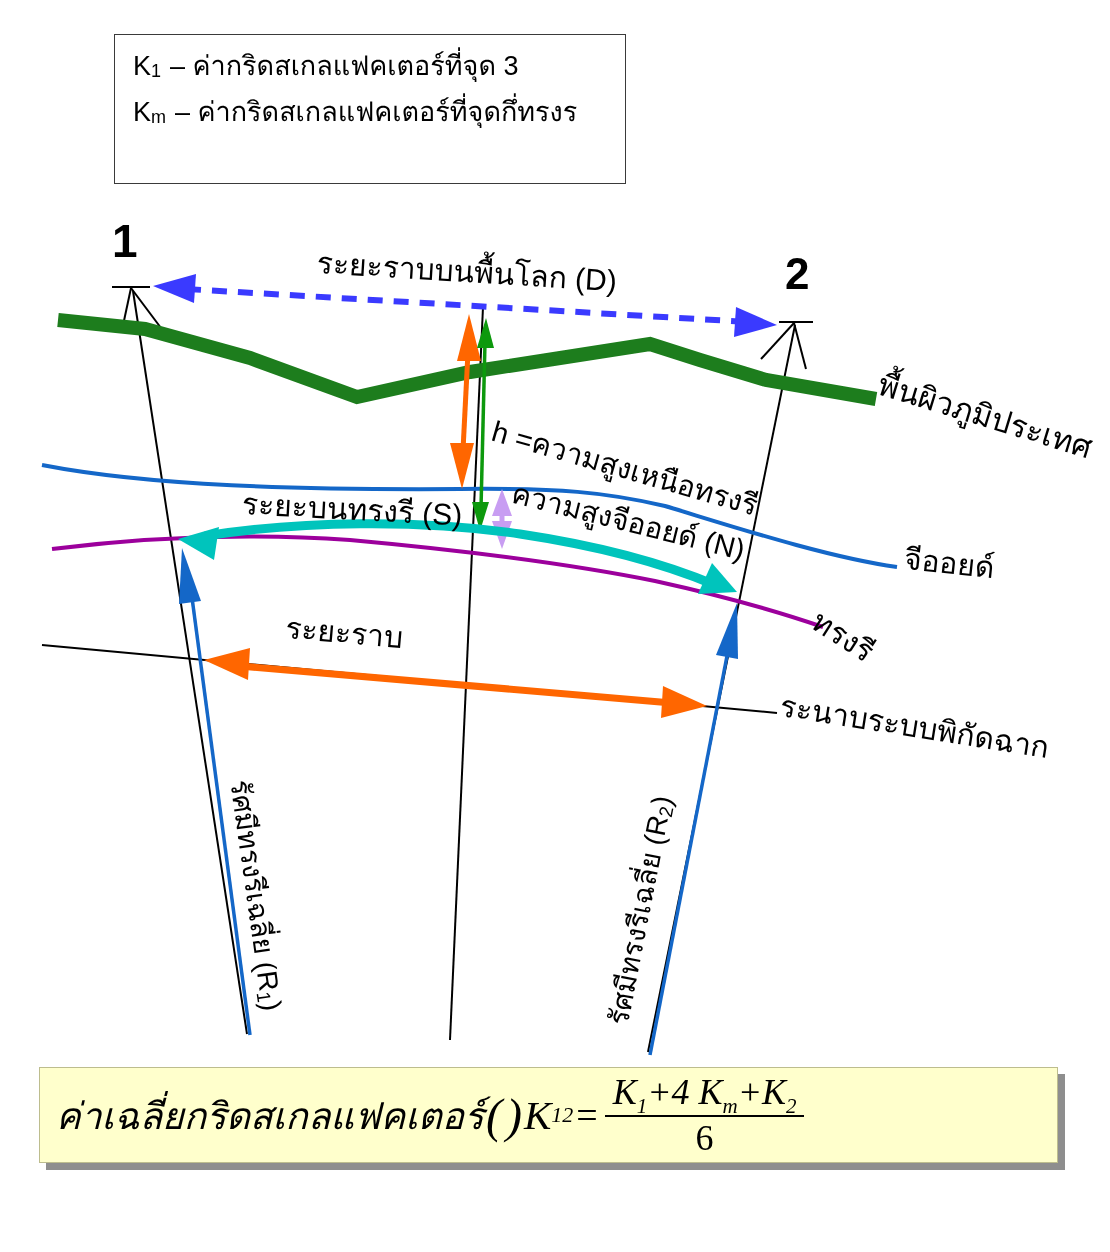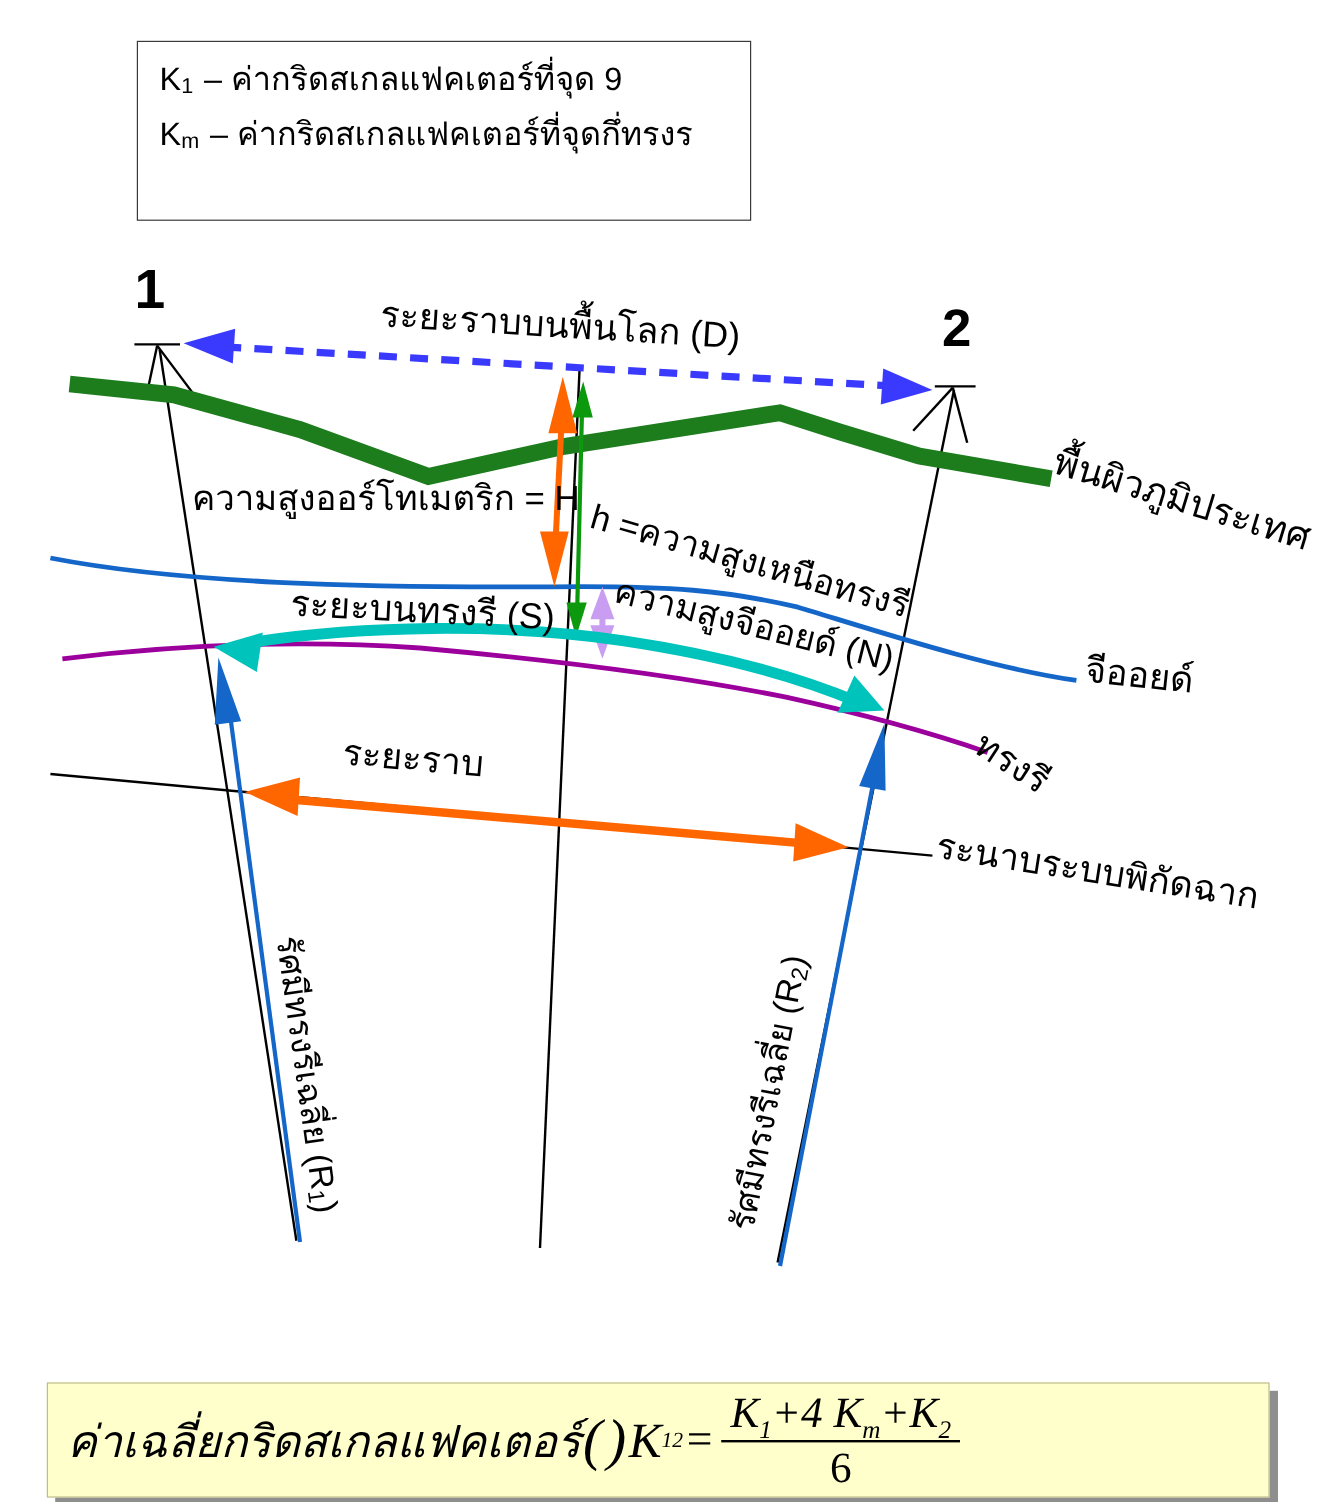--- a/index.html
+++ b/index.html
@@ -31,44 +31,44 @@
   #ellipsoid-label{left:824px;top:604px;transform:rotate(33deg);}
   #level-label{left:287px;top:611px;transform:rotate(5deg);}
   #plane-label{left:783px;top:689px;transform:rotate(9deg);}
   #r1-label{left:254px;top:778px;transform:rotate(82deg);font-size:28px;}
   #r2-label{left:604px;top:1022px;transform:rotate(-79deg);font-size:28px;}
   #p1-label{left:112px;top:218px;}
   #p2-label{left:785px;top:252px;font-size:44px;}
   .rsub{font-size:0.68em;vertical-align:-0.18em;}
 
   
-  .formula-box{position:absolute;left:39px;top:1152px;width:1019px;height:96px;
+  .formula-box{position:absolute;left:39px;top:1067px;width:1019px;height:96px;
           background:#ffffcc;border:1px solid #bdbd8e;box-sizing:border-box;
           box-shadow:7px 7px 0 #8e8e8e;
           display:flex;align-items:center;padding-left:16px;
           font-family:"Liberation Serif",serif;font-style:italic;font-size:37px;}
   .formula-box .paren{font-size:48px;font-weight:400;padding:0 2px;}
-  .formula-box .ksub{font-size:18px;vertical-align:-0.35em;font-style:italic;}
+  .formula-box .ksub{font-size:22px;vertical-align:-0.35em;font-style:italic;}
   .formula-box .kbig{font-size:41px;}
   .formula-box .eq{font-style:normal;font-size:38px;padding:0 3px;}
   .frac{display:inline-flex;flex-direction:column;align-items:center;margin-left:4px;}
   .frac .num{display:flex;align-items:baseline;border-bottom:2.5px solid #000;
              padding:0 8px 2px 8px;font-size:36px;}
   .frac .num .nsub{font-size:21px;vertical-align:-0.3em;align-self:flex-end;
                    transform:translateY(6px);}
   .frac .den{font-size:36px;font-style:normal;}
 </style>
 </head>
 <body>
 
 <div id="canvas">
 
   <div class="legend">
     <div class="legend-row">
-      <span class="sym">K</span><span class="sub">1</span><span class="desc">– ค่ากริดสเกลแฟคเตอร์ที่จุด 9</span>
+      <span class="sym">K</span><span class="sub">1</span><span class="desc">– ค่ากริดสเกลแฟคเตอร์ที่จุด 3</span>
     </div>
     <div class="legend-row">
       <span class="sym">K</span><span class="sub">m</span><span class="desc">– ค่ากริดสเกลแฟคเตอร์ที่จุดกึ่ทรงร</span>
     </div>
   </div>
 
   <svg width="1110" height="1252" viewBox="0 0 1110 1252">
 
     <line x1="133" y1="291" x2="247" y2="1034" stroke="#000" stroke-width="2"></line>
     <line x1="795" y1="325" x2="648" y2="1052" stroke="#000" stroke-width="2"></line>
@@ -139,21 +139,20 @@
       <polygon points="204,660 248,680 250,648" fill="#ff6600"></polygon>
       <polygon points="707,706 661,718 663,686" fill="#ff6600"></polygon>
     </g>
   </svg>
 
   <div class="pt" id="p1-label">1</div>
   <div class="pt" id="p2-label">2</div>
 
   <div class="lbl" id="d-label">ระยะราบบนพื้นโลก (D)</div>
   <div class="lbl" id="terrain-label">พื้นผิวภูมิประเทศ</div>
-  <div class="lbl" id="ortho-label">ความสูงออร์โทเมตริก = H</div>
   <div class="lbl" id="hellip-label">h =ความสูงเหนือทรงรี</div>
   <div class="lbl" id="s-label">ระยะบนทรงรี (S)</div>
   <div class="lbl" id="n-label">ความสูงจีออยด์ (N)</div>
   <div class="lbl" id="geoid-label">จีออยด์</div>
   <div class="lbl" id="ellipsoid-label">ทรงรี</div>
   <div class="lbl" id="level-label">ระยะราบ</div>
   <div class="lbl" id="plane-label">ระนาบระบบพิกัดฉาก</div>
   <div class="lbl" id="r1-label"><span>รัศมีทรงรีเฉลี่ย (R</span><span class="rsub">1</span><span>)</span></div>
   <div class="lbl" id="r2-label"><span>รัศมีทรงรีเฉลี่ย (R</span><span class="rsub">2</span><span>)</span></div>
 

